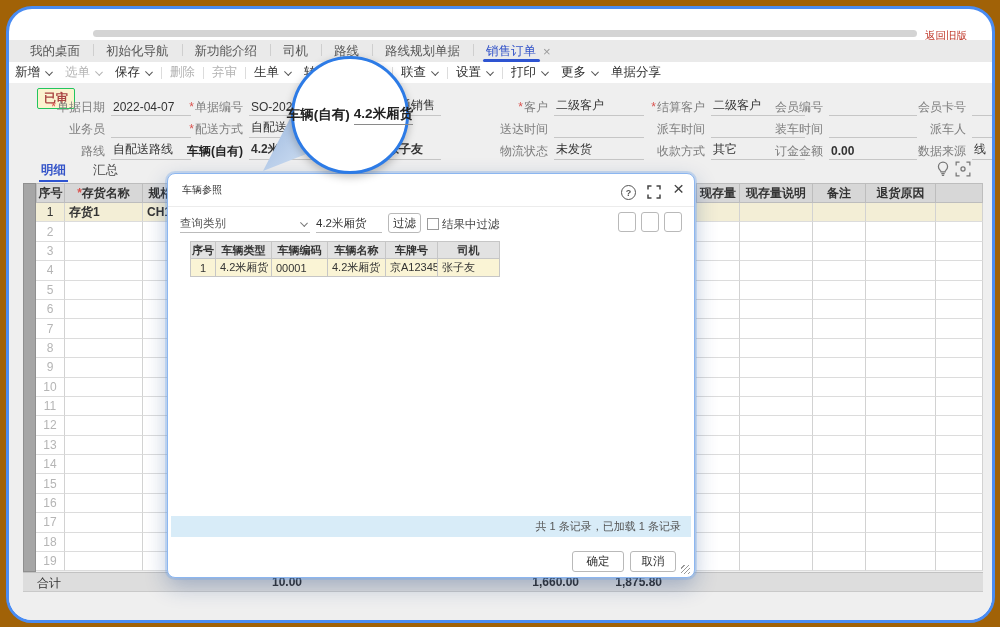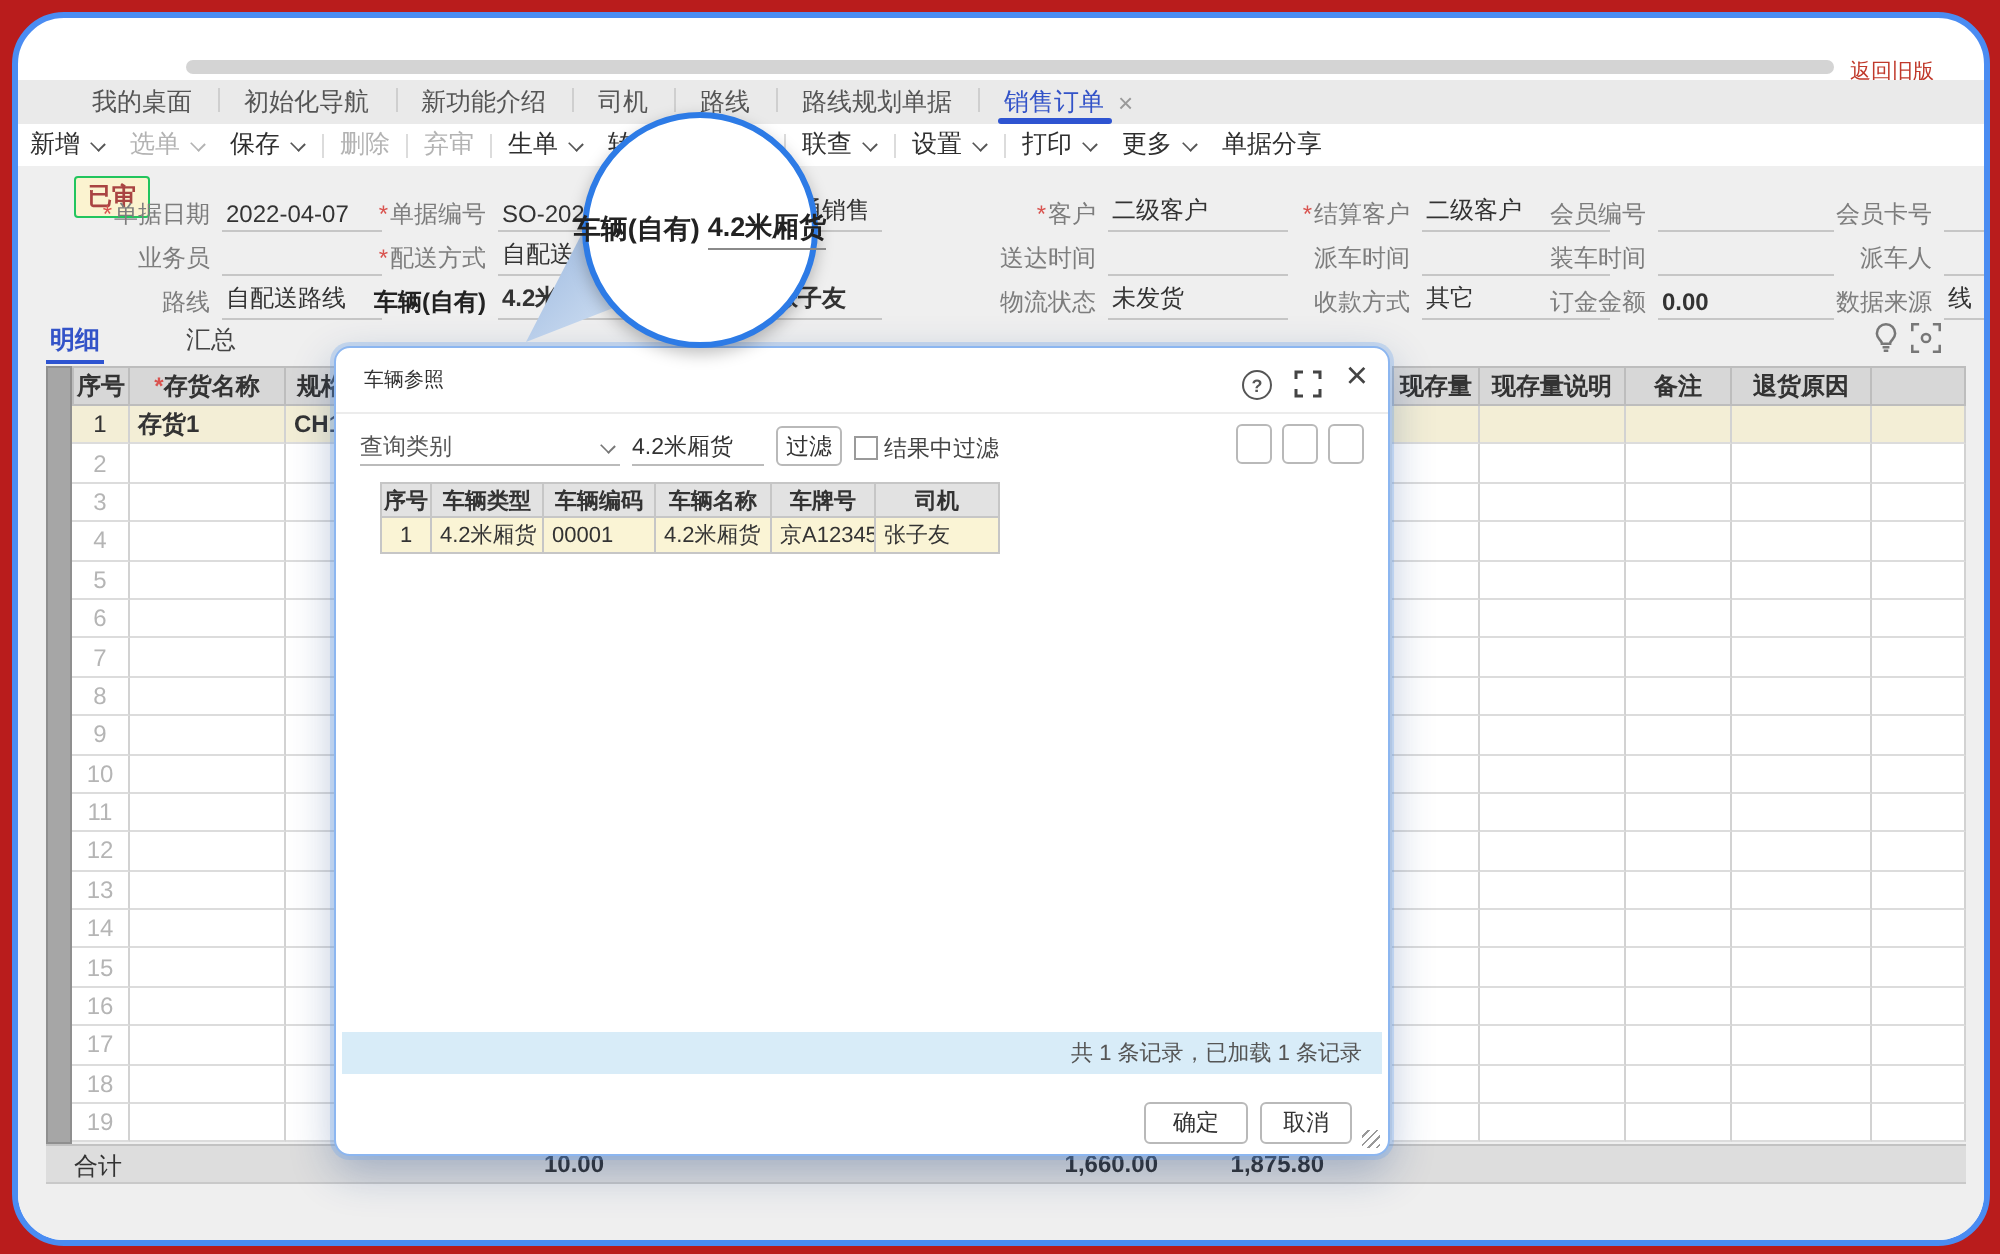--- a/index.html
+++ b/index.html
@@ -1,24 +1,24 @@
 <!DOCTYPE html>
 <html><head>
 <meta charset="utf-8">
 <style>
   html,body{margin:0;padding:0;}
   body{font-family:"Liberation Sans","DejaVu Sans",sans-serif;}
-  .stage{position:relative;width:1000px;height:627px;background:#b91c1c;overflow:hidden;}
+  .stage{position:relative;width:1000px;height:627px;background:#a16207;overflow:hidden;}
   .window{position:absolute;left:6px;top:6px;width:983px;height:611px;background:#fff;
           border:3px solid #4a8cf2;border-radius:26px;overflow:hidden;}
 
   
   .marquee-bar{position:absolute;left:84px;top:21px;width:824px;height:7px;background:#d4d4d4;border-radius:4px;}
   .notice-link{position:absolute;left:916px;top:20px;font-size:10.5px;color:#c0392b;text-decoration:underline;white-space:nowrap;}
-  .tabbar{position:absolute;left:0;top:31px;right:0;height:22px;background:#eaeaea;display:flex;align-items:center;padding-left:24px;font-size:12.5px;color:#555;}
+  .tabbar{position:absolute;left:0;top:31px;right:0;height:22px;background:#eaeaea;display:flex;align-items:center;padding-left:8px;font-size:12.5px;color:#555;}
   .tab{position:relative;padding:0 13px;height:22px;display:flex;align-items:center;white-space:nowrap;cursor:pointer;}
   .tab + .tab::before{content:"";position:absolute;left:0;top:4px;bottom:6px;width:1px;background:#cfcfcf;}
   .tab.active{color:#3353c8;}
   .tab.active::after{content:"";position:absolute;left:10px;right:24px;bottom:0;height:3px;background:#2e54d1;border-radius:2px;}
   .tclose::before{content:"×";color:#9a9a9a;margin-left:7px;font-size:13px;}
   .toolbar{position:absolute;left:0;top:53px;right:0;height:21px;background:#fff;display:flex;align-items:center;font-size:12.5px;color:#2f2f2f;}
   .titem{display:flex;align-items:center;cursor:pointer;}
   .tlabel{padding:0 6px;white-space:nowrap;}
   .tlabel:empty{display:none;}
   .titem.disabled .tlabel{color:#b3b3b3;}
@@ -358,21 +358,21 @@
           <path d="M5.5 11h3M6 12.6h2" stroke="#777" stroke-width="1.1"></path>
         </svg>
     </span>
     <span class="mini-icon" style="left:946px;top:152px;">
       <svg width="16" height="16" viewBox="0 0 14 14" fill="none" stroke="#777" stroke-width="1.1">
           <path d="M1 4V1h3M10 1h3v3M13 10v3h-3M4 13H1v-3"></path>
           <circle cx="7" cy="7" r="1.8"></circle>
         </svg>
     </span>
 
-    <div class="dtab active" style="left:16px;text-align:center;">明细</div>
+    <div class="dtab active" style="left:32px;text-align:center;">明细</div>
     <div class="dtab" style="left:84px;">汇总</div>
 
     <div class="selstrip"></div>
     <div class="ghead" style="left:27px;">
       <div class="hc w-num">序号</div>
       <div class="hc w-name reqh">存货名称</div>
       <div class="hc w-spec">规格型号</div>
     </div>
     <div class="grows" style="left:27px;">
         <div class="grow active">

